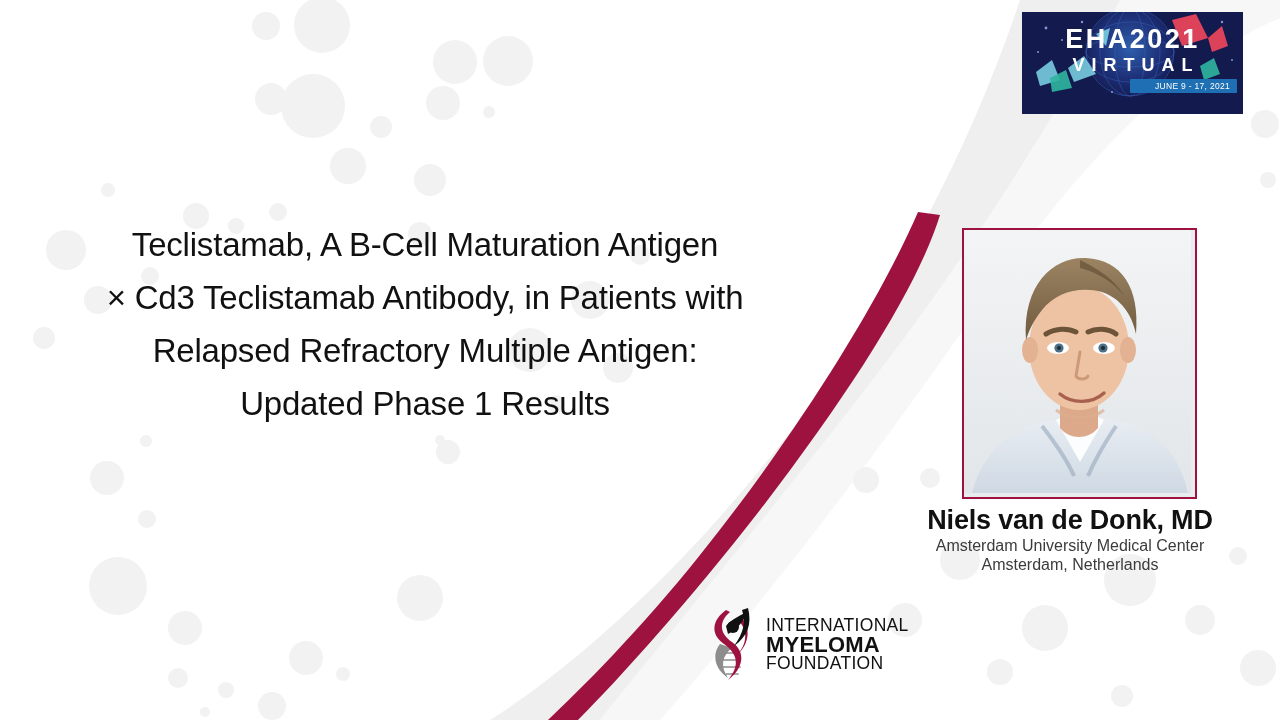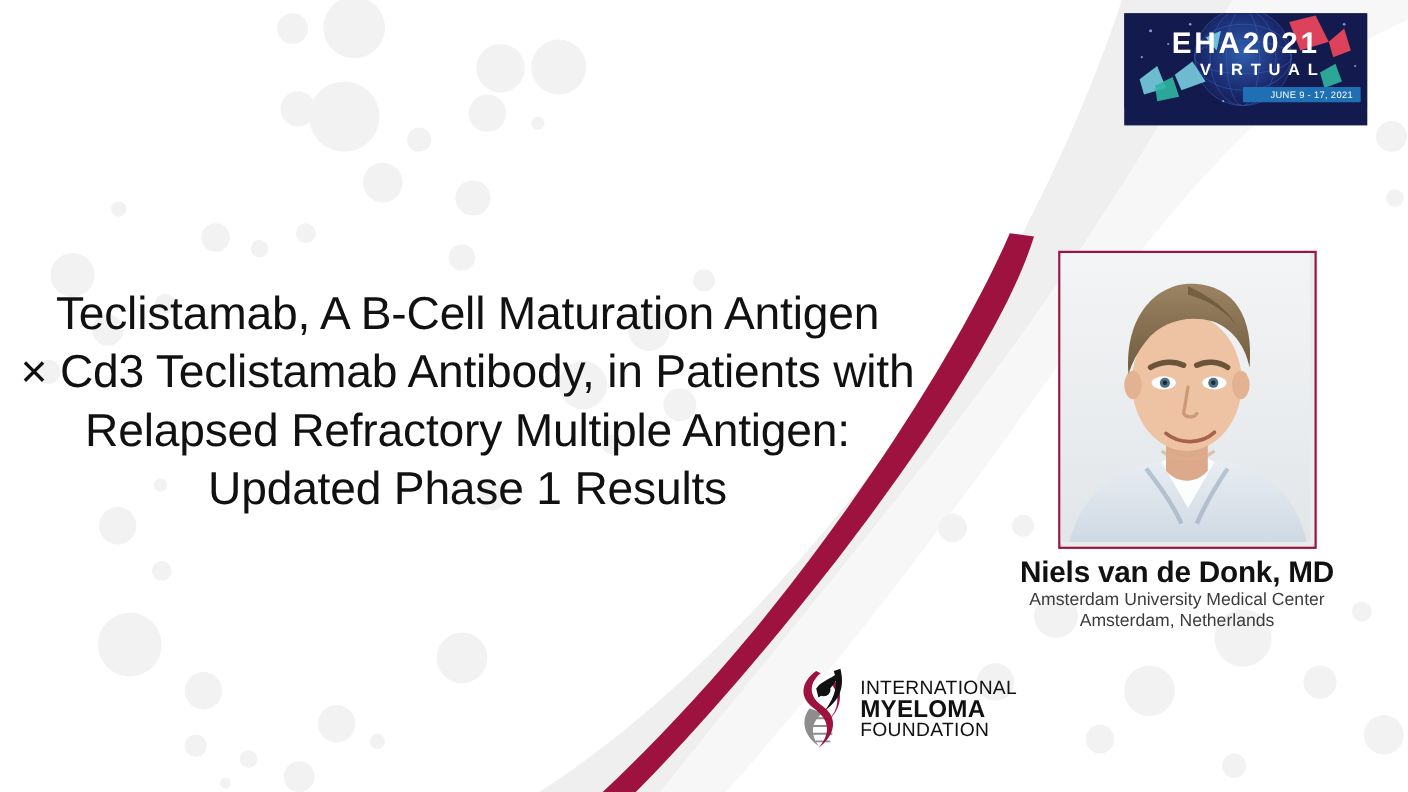--- a/index.html
+++ b/index.html
@@ -50,26 +50,26 @@
     text-align: center;
     color: #ffffff;
     font-size: 27px;
     font-weight: bold;
     letter-spacing: 2.5px;
     line-height: 1;
     font-family: "Liberation Sans", sans-serif;
   }
   #eha-sub {
     position: absolute;
-    left: 12px;
+    left: 0;
     top: 44px;
     width: 221px;
     text-align: center;
     color: #ffffff;
-    font-size: 15px;
+    font-size: 18px;
     font-weight: bold;
     letter-spacing: 7px;
     text-indent: 7px;
     line-height: 1;
   }
   #eha-date {
     position: absolute;
     right: 6px;
     bottom: 5px;
     background: #1f6fb5;
@@ -83,25 +83,24 @@
   }
 
   
   #title-block {
     position: absolute;
     left: 0px;
     top: 218px;
     width: 850px;
     text-align: center;
     color: #111111;
-    font-size: 42px;
+    font-size: 33px;
     line-height: 53px;
     font-weight: normal;
     letter-spacing: -0.2px;
-    margin-top: 40px;
   }
   #title-block .tline { display: block; white-space: nowrap; }
 
   
   #portrait-frame {
     position: absolute;
     left: 962px;
     top: 228px;
     width: 231px;
     height: 267px;
@@ -131,21 +130,21 @@
     text-align: center;
     font-size: 16px;
     color: #3b3b3b;
     line-height: 19px;
   }
   #speaker-aff span { display: block; }
 
   
   #imf-logo {
     position: absolute;
-    left: 720px;
+    left: 704px;
     top: 604px;
     width: 185px;
     height: 80px;
   }
   #imf-mark {
     position: absolute;
     left: 0;
     top: 0;
     width: 62px;
     height: 80px;

